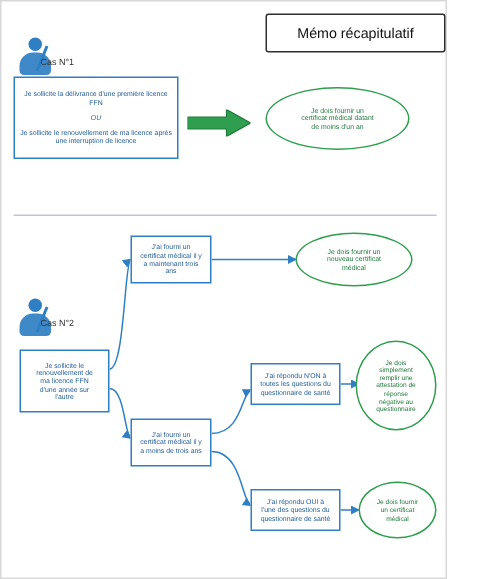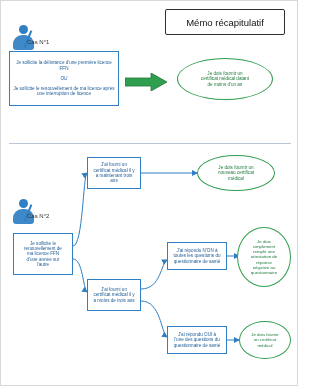--- a/index.html
+++ b/index.html
@@ -11,21 +11,21 @@
     overflow:hidden;
   }
   .page{
     position:absolute;inset:0;
     border:1px solid #d8d8d8;
     box-sizing:border-box;
   }
   
   .title-box{
     position:absolute;
-    left:164px;top:8px;width:118px;height:24px;
+    left:176px;top:8px;width:118px;height:24px;
     border:1px solid #2e2e2e;
     border-radius:2px;
     background:#ffffff;
     display:flex;align-items:center;justify-content:center;
     font-size:9.5px;color:#111111;
   }
   
   .sep{
     position:absolute;
     left:8px;top:142px;width:282px;height:0;

